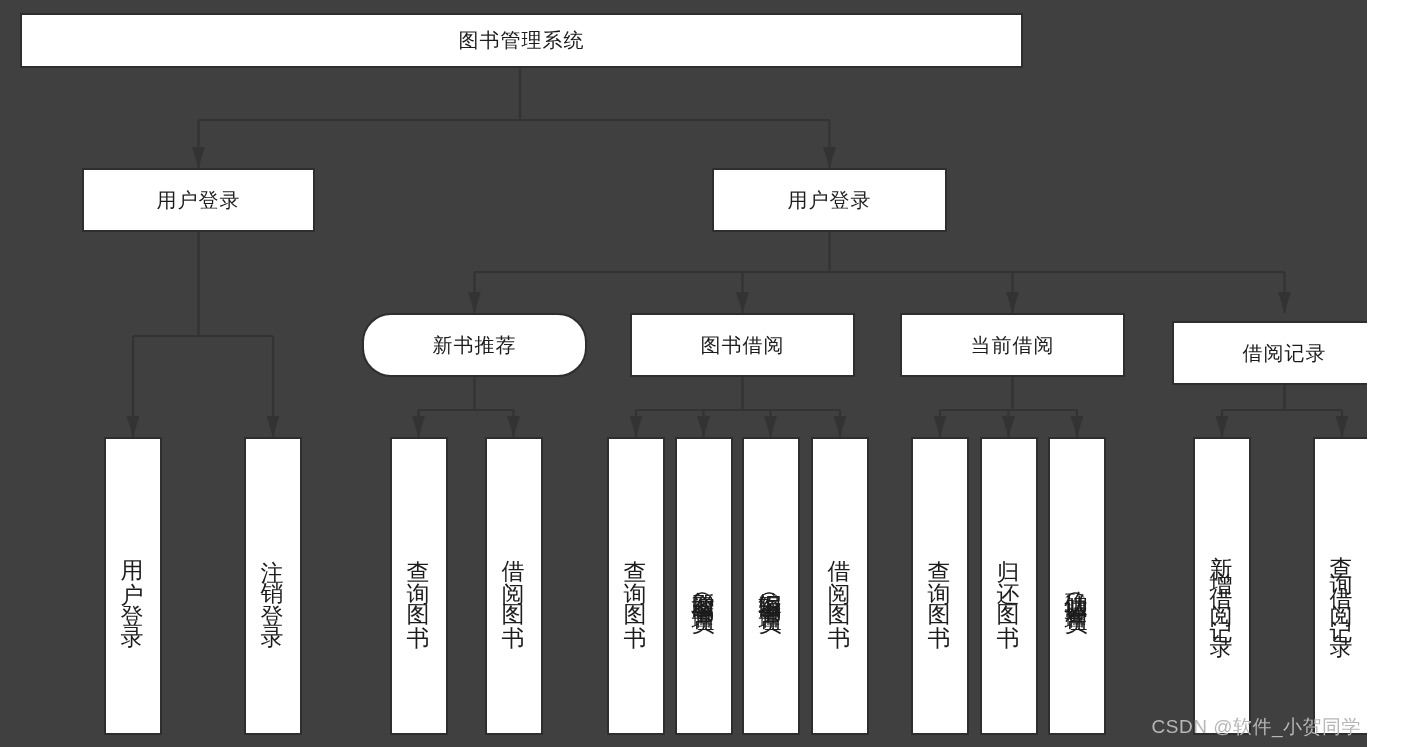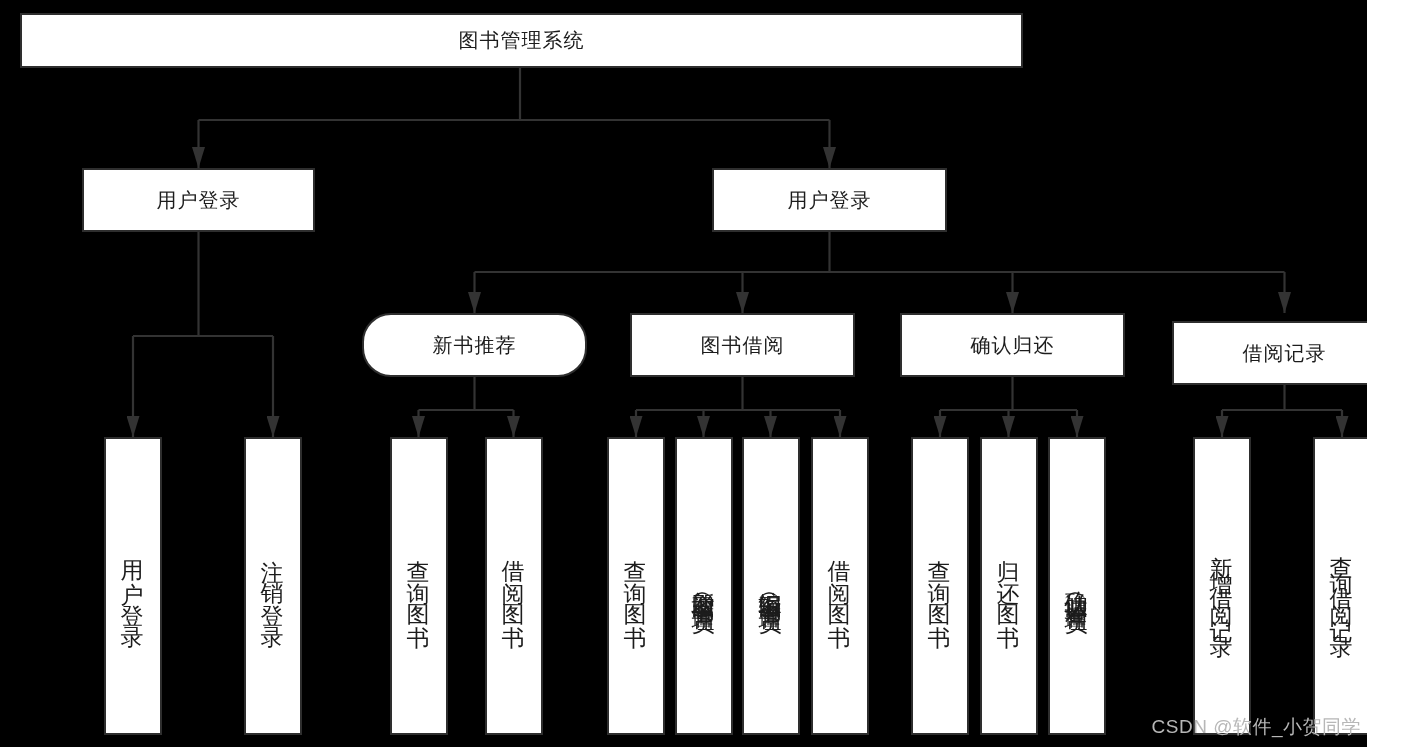--- a/index.html
+++ b/index.html
@@ -4,21 +4,21 @@
 <style>
   html, body {
     margin: 0; padding: 0;
     background: #ffffff;
     font-family: "Liberation Sans", sans-serif;
   }
   #canvas {
     position: relative;
     width: 1367px;
     height: 747px;
-    background: #000000;
+    background: #404040;
     overflow: hidden;
   }
   #connectors {
     position: absolute;
     left: 0; top: 0;
     width: 1405px; height: 747px;
     z-index: 1;
   }
   .node {
     position: absolute;
@@ -131,21 +131,21 @@
     <span>用户登录</span>
   </div>
 
   <div class="node h-box lvl3 lvl3-rec">
     <span>新书推荐</span>
   </div>
   <div class="node h-box lvl3 lvl3-bor">
     <span>图书借阅</span>
   </div>
   <div class="node h-box lvl3 lvl3-cur">
-    <span>确认归还</span>
+    <span>当前借阅</span>
   </div>
   <div class="node h-box lvl3 lvl3-log">
     <span>借阅记录</span>
   </div>
 
   <div class="node v-box leaf-1">
     <span style="letter-spacing: 22px;">用户登录</span>
   </div>
   <div class="node v-box leaf-2">
     <span style="letter-spacing: 22px;">注销登录</span>

